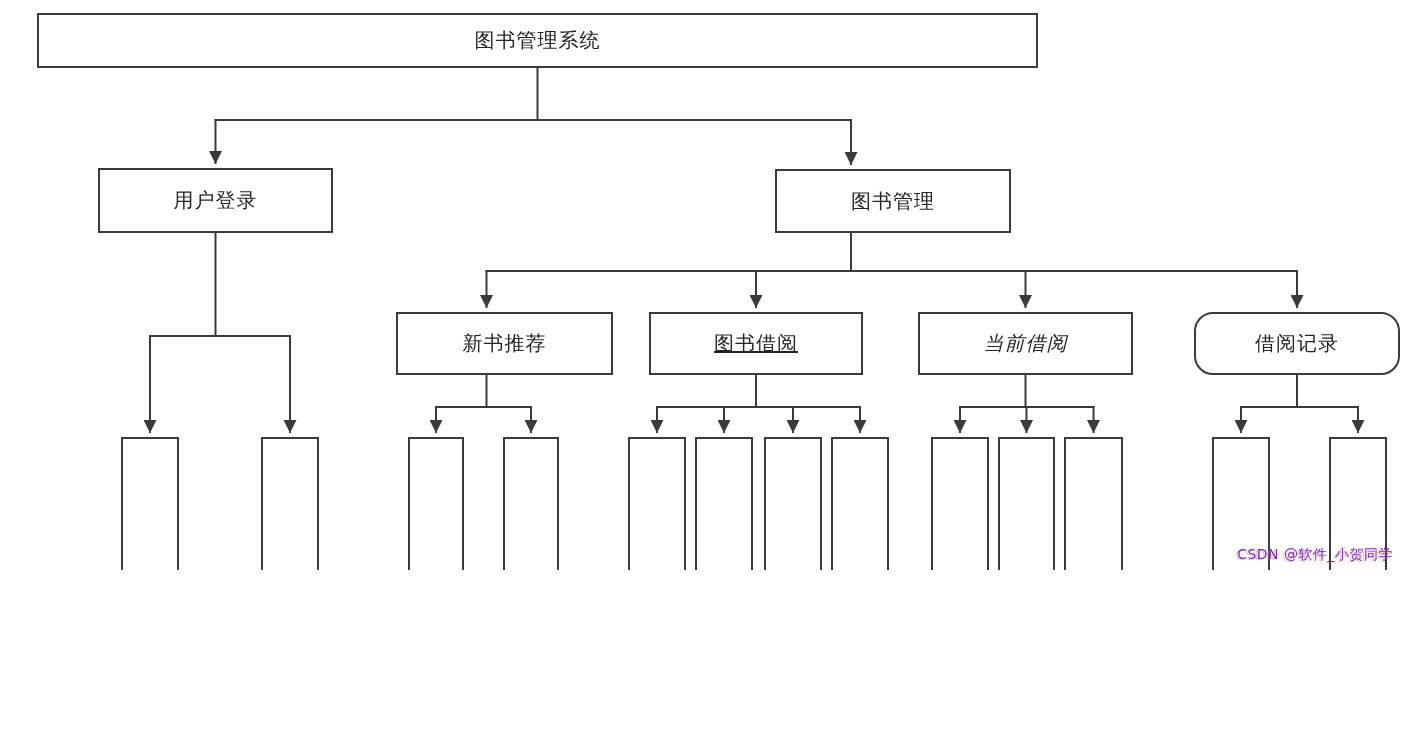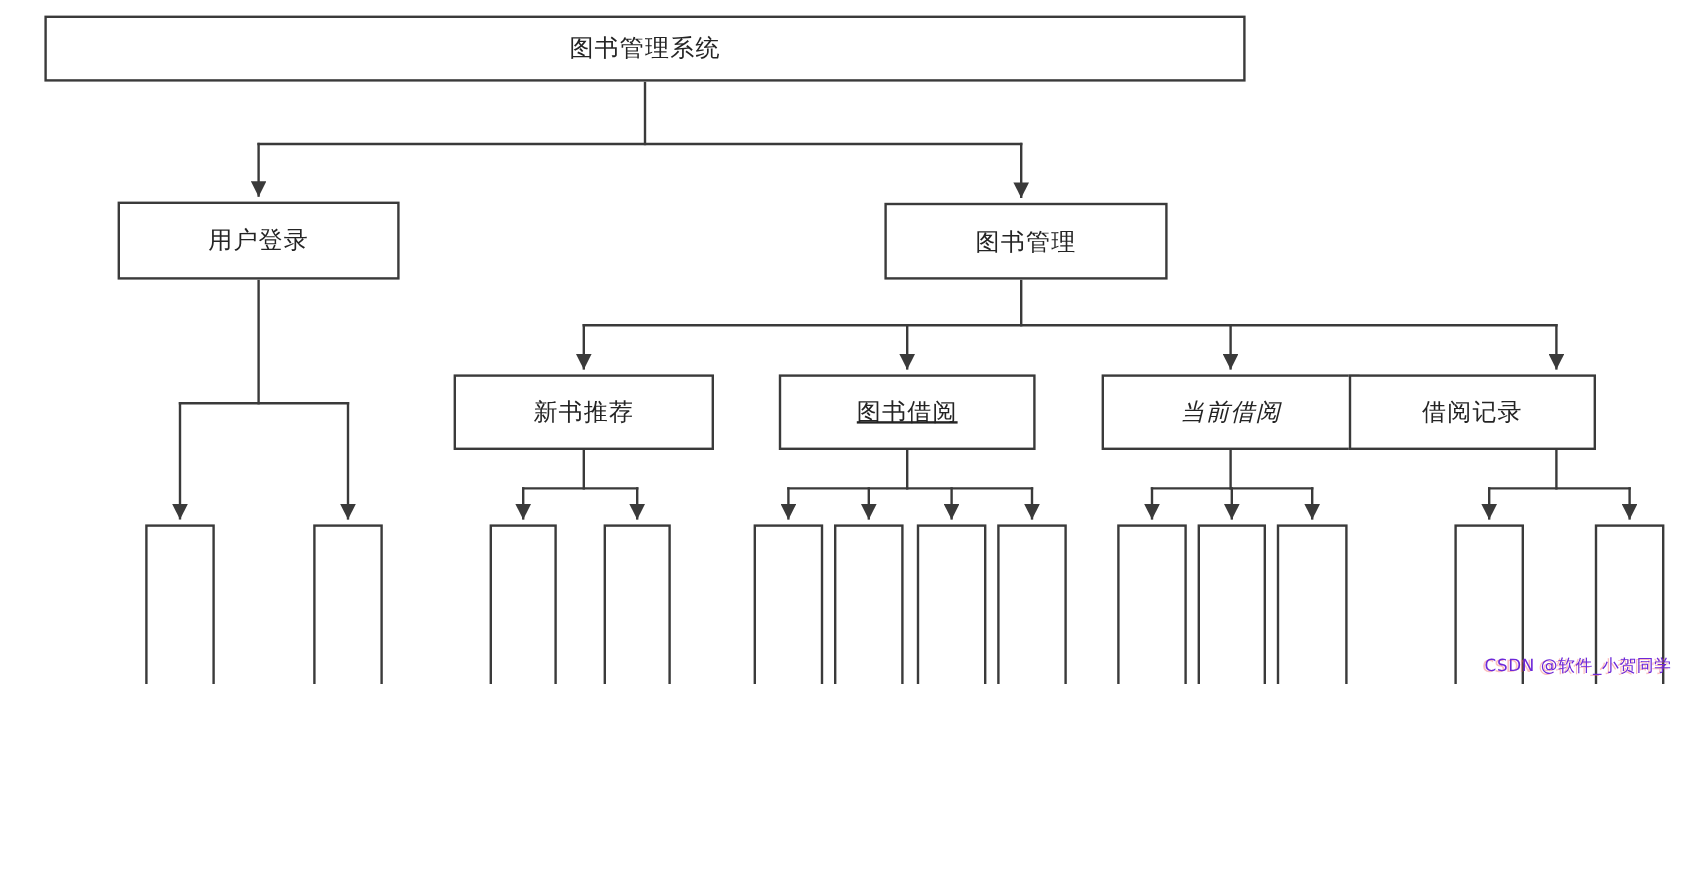--- a/index.html
+++ b/index.html
@@ -105,34 +105,34 @@
     </g>
   </svg>
 
   <div class="node hnode" style="left:21px; top:13px; width:1001px; height:55px;">
     <span class="nlabel">图书管理系统</span>
   </div>
 
   <div class="node hnode" style="left:82px; top:168px; width:235px; height:65px;">
     <span class="nlabel">用户登录</span>
   </div>
-  <div class="node hnode" style="left:721px; top:169px; width:236px; height:64px;">
+  <div class="node hnode" style="left:759px; top:169px; width:236px; height:64px;">
     <span class="nlabel">图书管理</span>
   </div>
 
-  <div class="node hnode" style="left:362px; top:312px; width:217px; height:63px;">
+  <div class="node hnode" style="left:380px; top:312px; width:217px; height:63px;">
     <span class="nlabel">新书推荐</span>
   </div>
   <div class="node hnode" style="left:633px; top:312px; width:214px; height:63px;text-decoration:underline;">
     <span class="nlabel">图书借阅</span>
   </div>
   <div class="node hnode" style="left:902px; top:312px; width:215px; height:63px;font-style:italic;">
     <span class="nlabel">当前借阅</span>
   </div>
-  <div class="node hnode" style="left:1108px; top:312px; width:206px; height:63px;">
+  <div class="node hnode" style="left:1178px; top:312px; width:206px; height:63px;border-radius:19px;">
     <span class="nlabel">借阅记录</span>
   </div>
 
   <div class="node vnode" style="left:105px; top:437px; width:58px; height:297px;">
     <span class="nlabel">用户登录</span>
   </div>
   <div class="node vnode" style="left:245px; top:437px; width:58px; height:297px;">
     <span class="nlabel">注销登录</span>
   </div>
 

